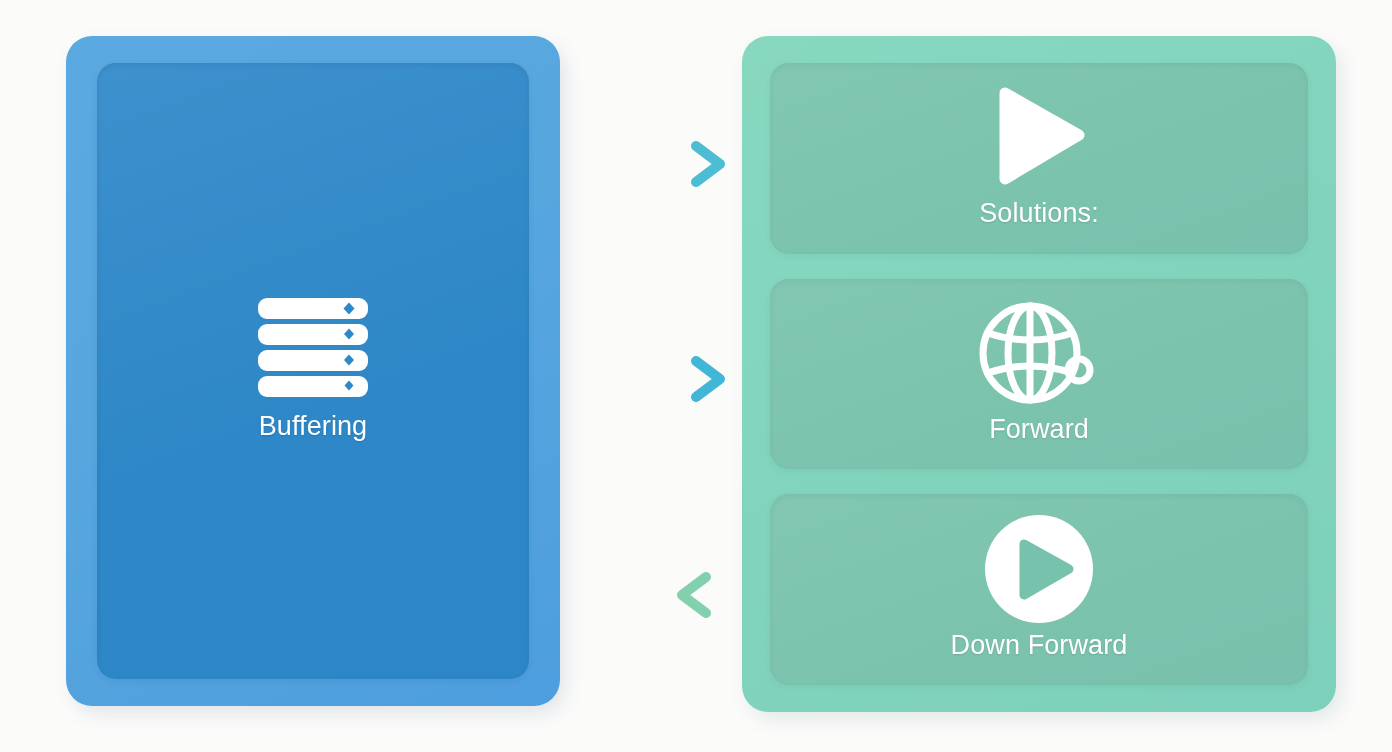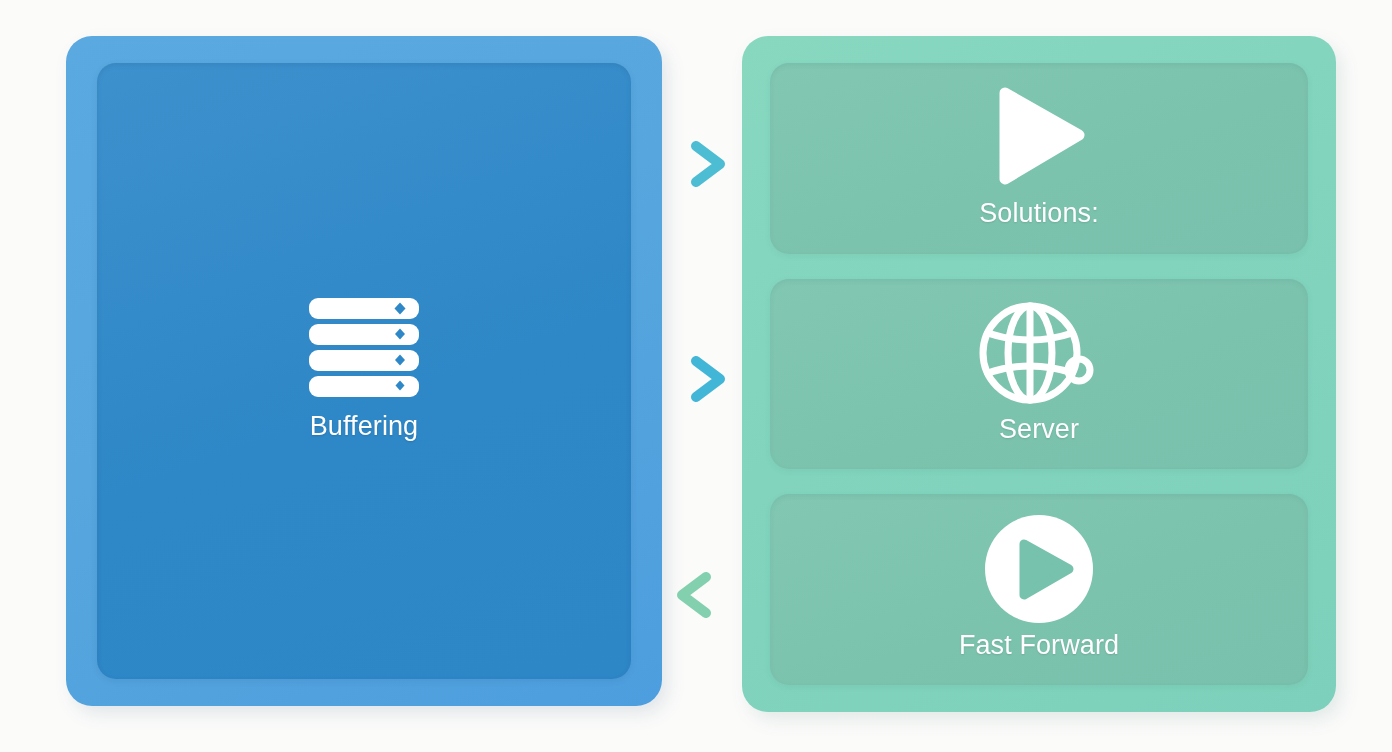--- a/index.html
+++ b/index.html
@@ -26,21 +26,21 @@
     position: absolute;
     border-radius: 26px;
     display: flex;
     flex-direction: column;
     box-sizing: border-box;
   }
 
   .panel-problems {
     left: 66px;
     top: 36px;
-    width: 596px;
+    width: 494px;
     height: 670px;
     background: linear-gradient(150deg, #5aa9e0 0%, #57a6de 45%, #4d9ede 100%);
     padding: 27px 31px 27px 31px;
     gap: 25px;
     box-shadow: 6px 8px 18px rgba(60, 90, 120, 0.13);
   }
 
   .panel-solutions {
     left: 742px;
     top: 36px;
@@ -156,31 +156,31 @@
           <g fill="none" stroke="#ffffff" stroke-width="7" stroke-linecap="round">
             <circle cx="52" cy="56" r="47"></circle>
             <ellipse cx="52" cy="56" rx="22" ry="47"></ellipse>
             <path d="M9.5 36 Q52 50 94.5 36"></path>
             <path d="M9.5 76 Q52 62 94.5 76"></path>
             <path d="M52 9 L52 103"></path>
           </g>
           <circle cx="101" cy="73" r="11" fill="none" stroke="#ffffff" stroke-width="7"></circle>
         </svg>
       </div>
-      <div class="card-label">Server</div>
+      <div class="card-label">Forward</div>
     </div>
 
     <div class="card card-green">
       <div class="card-icon">
         <svg width="126" height="112" viewBox="0 0 126 112" aria-hidden="true">
           <circle cx="63" cy="56" r="54" fill="#ffffff"></circle>
           <path d="M48 31 L93 56 L48 82 Z" fill="#76c2ac" stroke="#76c2ac" stroke-width="9" stroke-linejoin="round"></path>
         </svg>
       </div>
-      <div class="card-label">Fast Forward</div>
+      <div class="card-label">Down Forward</div>
     </div>
 
   </div>
 
   <div class="arrow arrow-1">
     <svg viewBox="0 0 108 60" aria-hidden="true">
       <defs>
         <linearGradient id="ag1" x1="0" y1="0" x2="1" y2="0">
           <stop offset="0" stop-color="#4fa3dd"></stop>
           <stop offset="1" stop-color="#4cbdd3"></stop>

